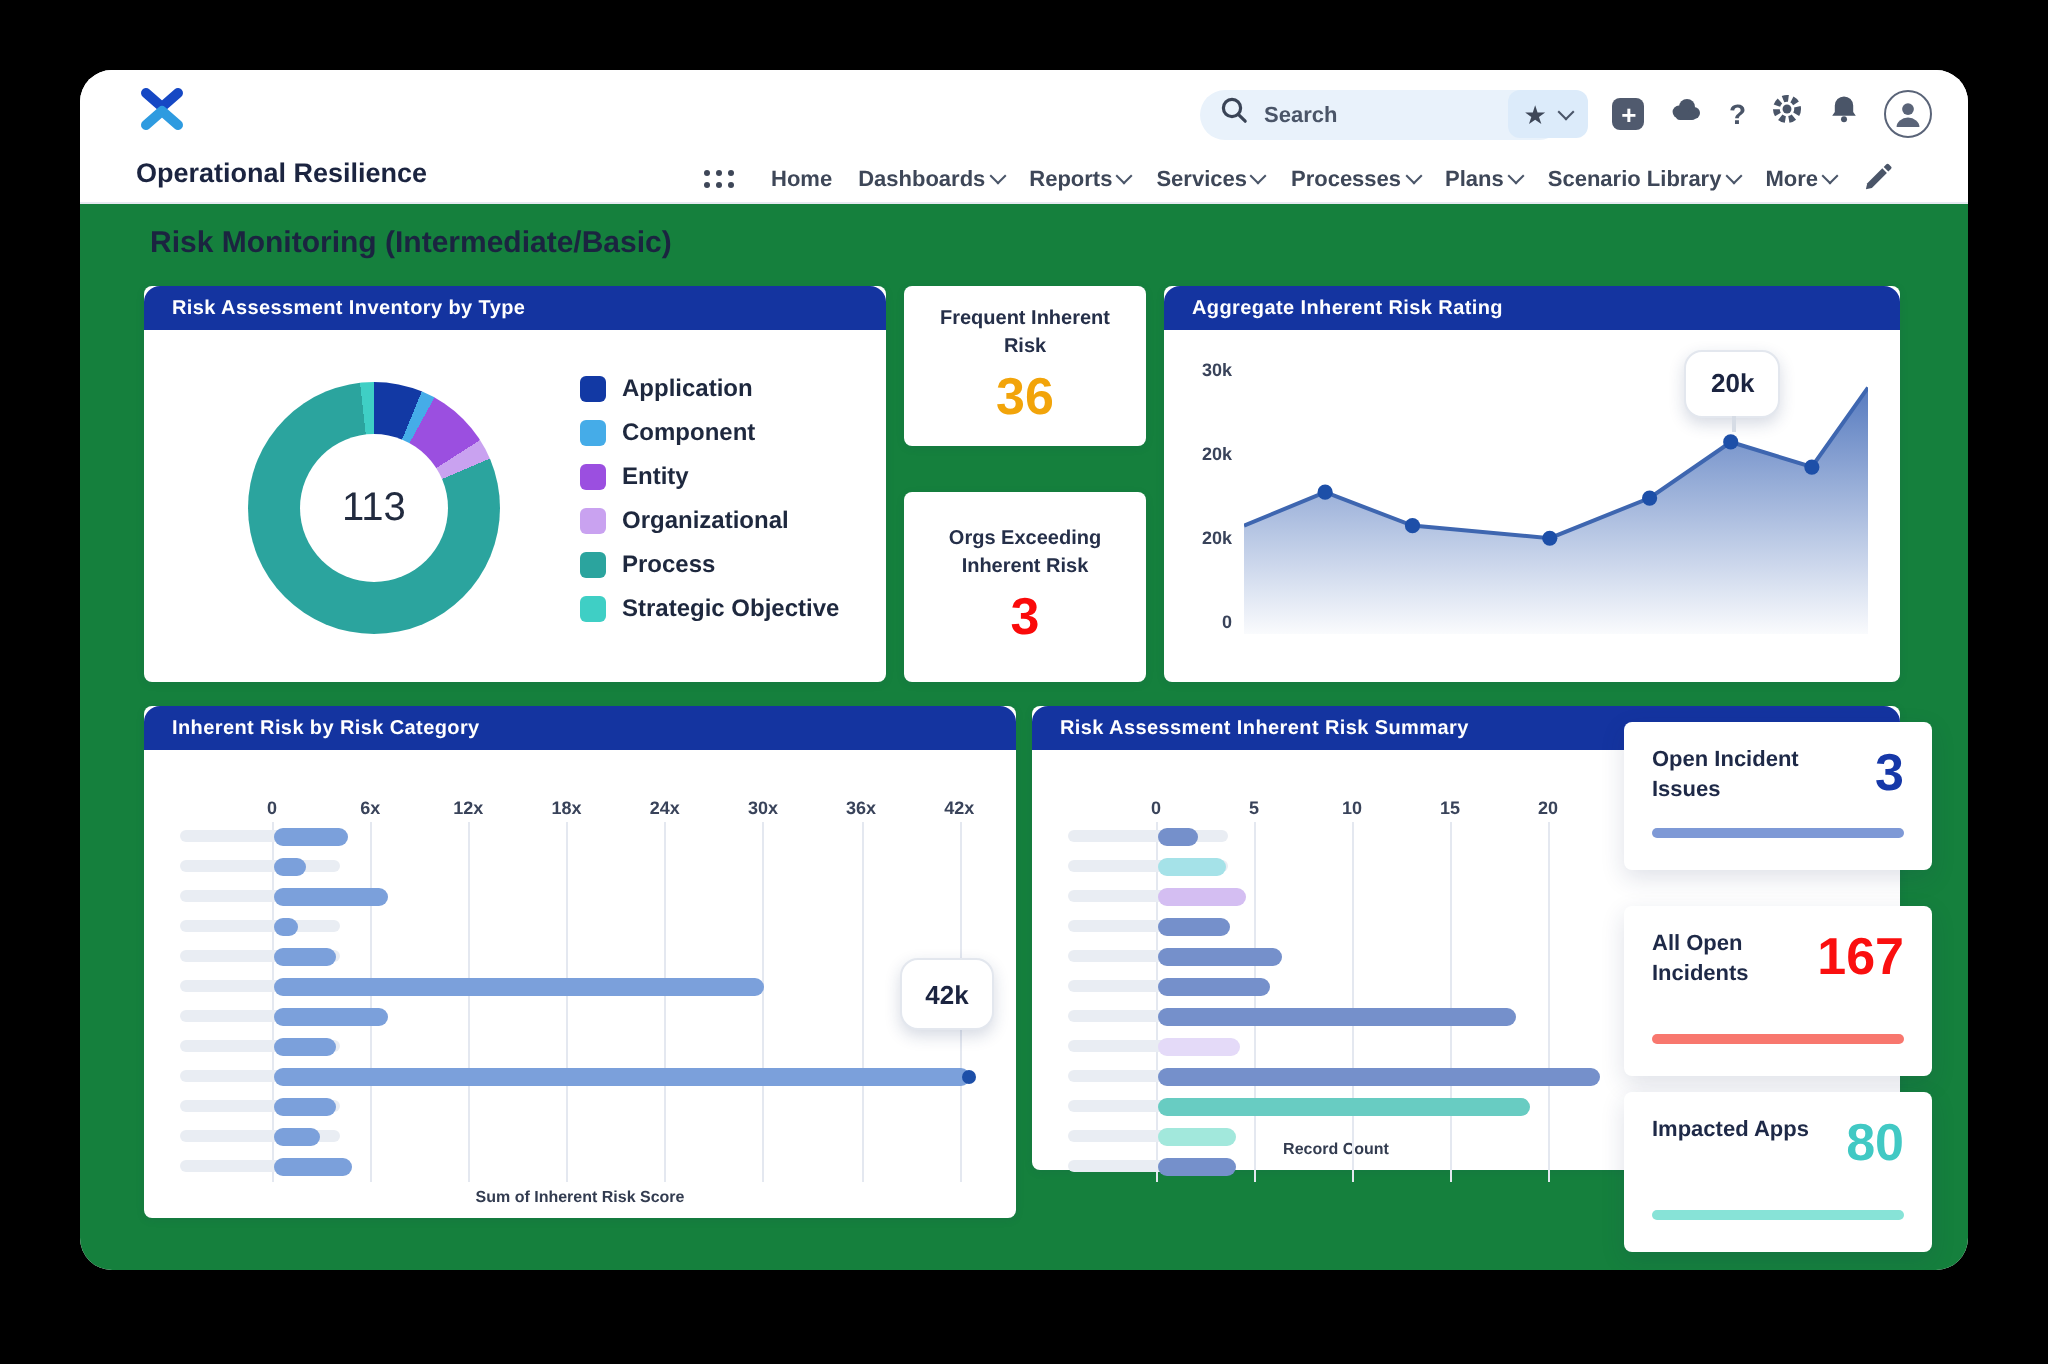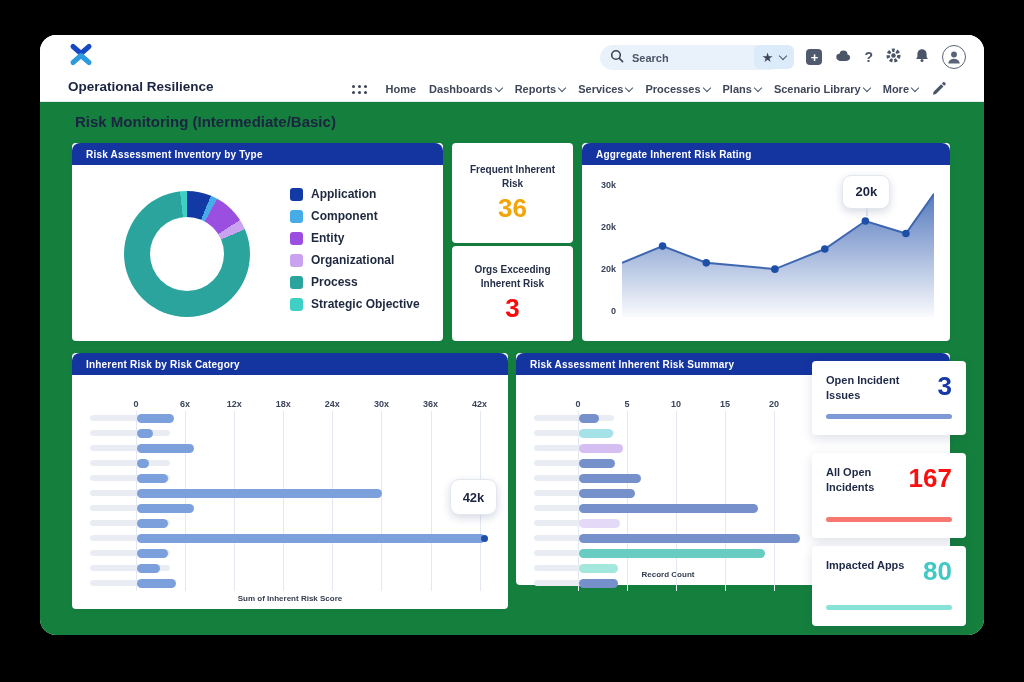--- a/index.html
+++ b/index.html
@@ -165,20 +165,21 @@
 
   <div class="content">
     <div class="page-title">Risk Monitoring (Intermediate/Basic)</div>
 
     <div class="card" style="left:32px;top:41px;width:371px;height:198px;">
       <div class="card-hdr">
         <span>Risk Assessment Inventory by Type</span>
       </div>
       <div class="card-body">
         <div class="donut" style="background: conic-gradient(rgb(18, 57, 164) 0deg, rgb(18, 57, 164) 22.3009deg, rgb(69, 172, 232) 22.3009deg, rgb(69, 172, 232) 28.6726deg, rgb(155, 79, 224) 28.6726deg, rgb(155, 79, 224) 57.3451deg, rgb(201, 162, 240) 57.3451deg, rgb(201, 162, 240) 66.9027deg, rgb(43, 164, 158) 66.9027deg, rgb(43, 164, 158) 353.628deg, rgb(63, 207, 197) 353.628deg, rgb(63, 207, 197) 360deg);"></div>
+        <div class="donut-center">113</div>
         <div class="legend">
             <div class="lg-item">
               <span class="sw" style="background: rgb(18, 57, 164);"></span>
               <span class="lg-lab">Application</span>
             </div>
             <div class="lg-item">
               <span class="sw" style="background: rgb(69, 172, 232);"></span>
               <span class="lg-lab">Component</span>
             </div>
             <div class="lg-item">
@@ -194,21 +195,21 @@
               <span class="lg-lab">Process</span>
             </div>
             <div class="lg-item">
               <span class="sw" style="background: rgb(63, 207, 197);"></span>
               <span class="lg-lab">Strategic Objective</span>
             </div>
           </div>
       </div>
     </div>
 
-    <div class="card kpi-mid" style="left:412px;top:41px;width:121px;height:100px;">
+    <div class="card kpi-mid" style="left:412px;top:41px;width:121px;height:80px;">
       <div class="lab">Frequent Inherent Risk</div>
       <div class="val" style="color:#F2A40A;">36</div>
     </div>
     <div class="card kpi-mid" style="left:412px;top:144px;width:121px;height:95px;">
       <div class="lab">Orgs Exceeding Inherent Risk</div>
       <div class="val" style="color:#FA0A0A;">3</div>
     </div>
 
     <div class="card" style="left:542px;top:41px;width:368px;height:198px;">
       <div class="card-hdr">

